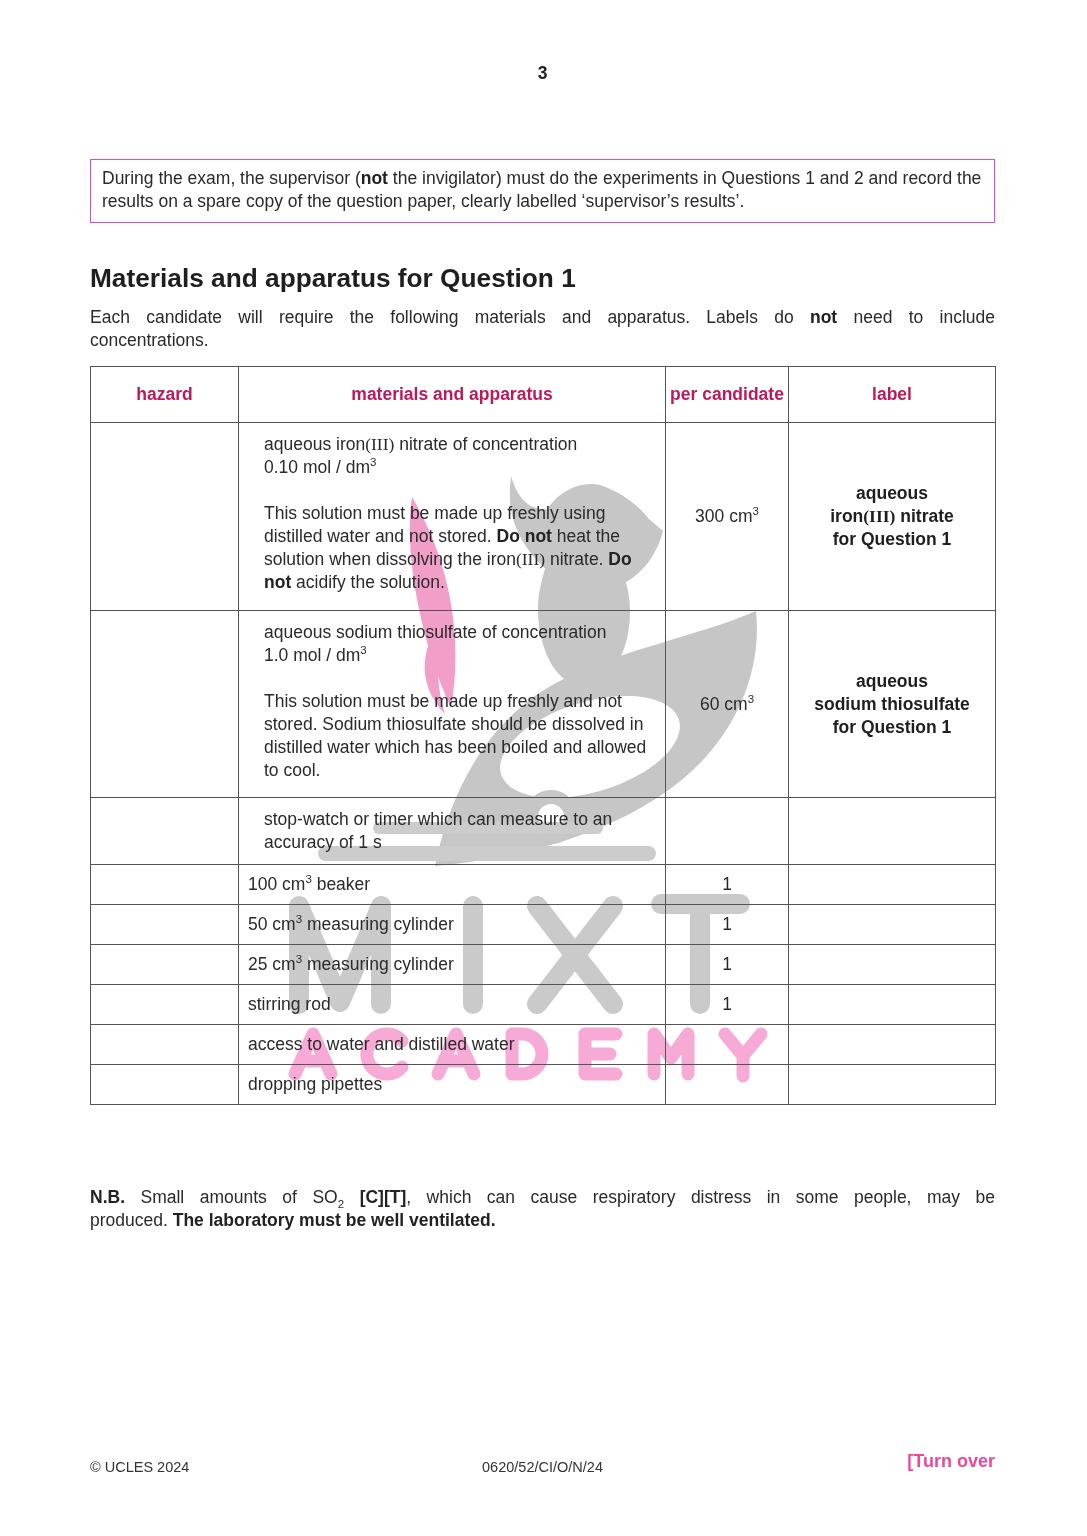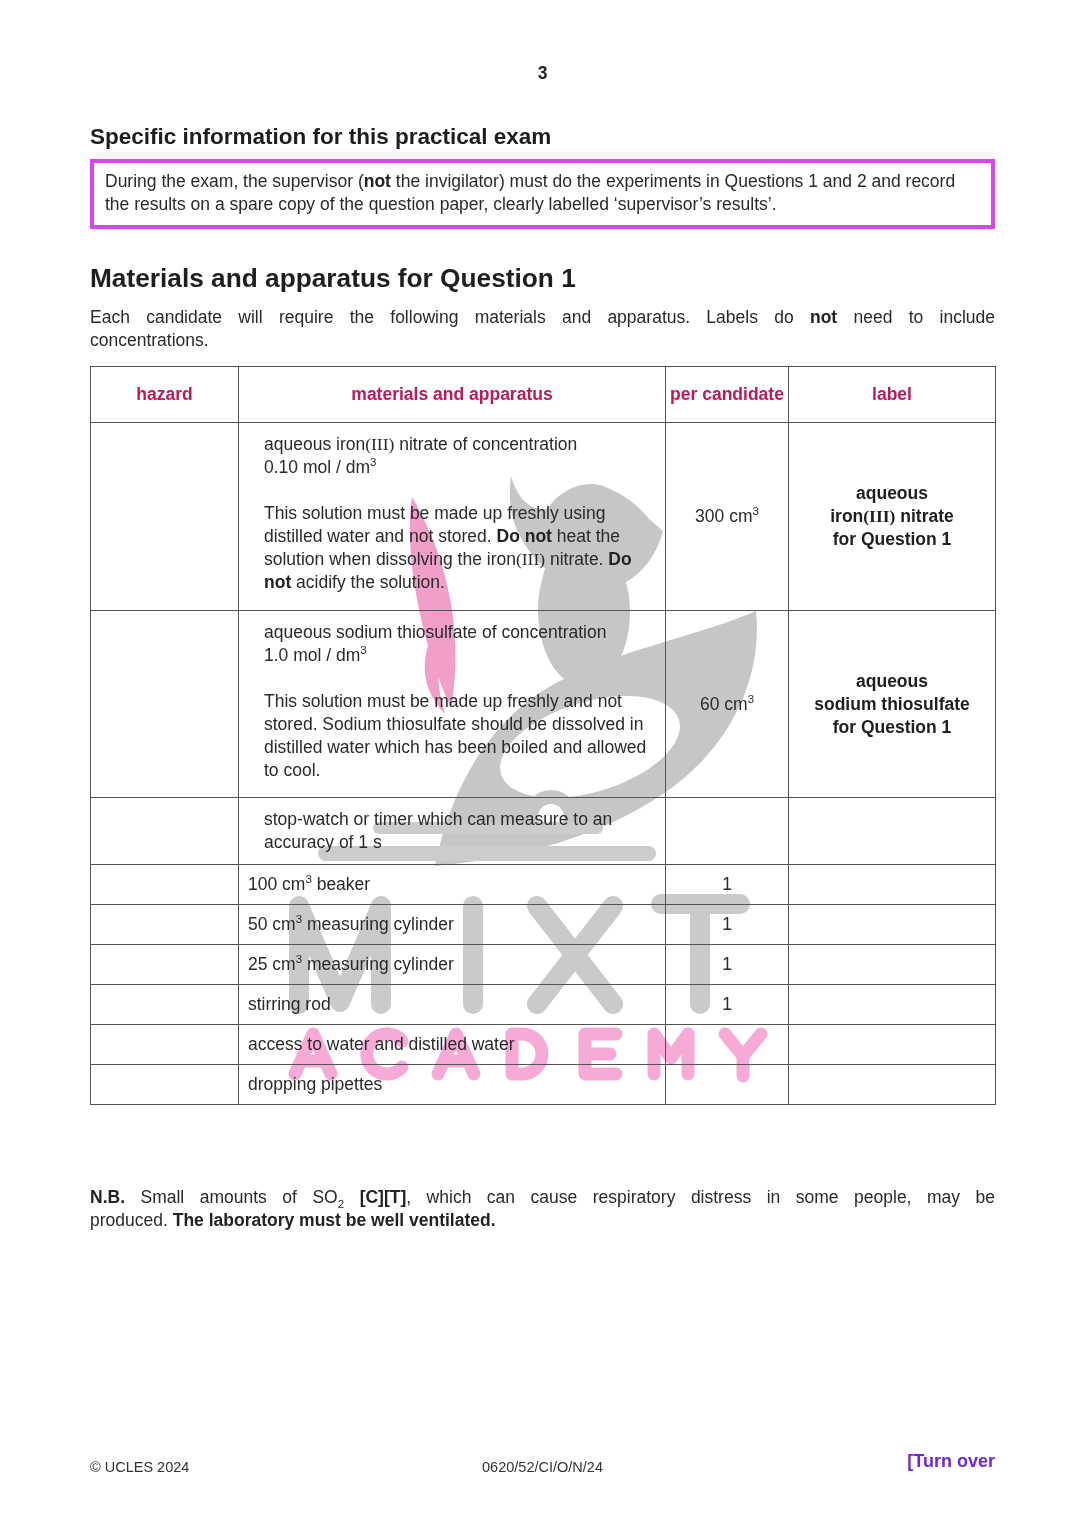--- a/index.html
+++ b/index.html
@@ -15,21 +15,21 @@
   .watermark { position: absolute; top: 0; left: 0; z-index: 0; }
   .content { position: absolute; left: 90px; right: 92px; top: 0; bottom: 0; z-index: 1; }
 
   .serif { font-family: "Liberation Serif", "DejaVu Serif", serif; }
   sup { font-size: 11.5px; vertical-align: super; line-height: 0; }
   sub { font-size: 11.5px; vertical-align: sub; line-height: 0; }
   b { font-weight: bold; color: #222; }
 
   .page-num { position: absolute; top: 62px; left: 0; right: 0; text-align: center; font-weight: bold; color: #222; }
   .title { position: absolute; top: 108px; left: 0; font-size: 22.5px; line-height: 28px; font-weight: bold; color: #1d1d1d; }
-  .note-box { position: absolute; top: 159px; left: 0; right: 0; border: 4px solid #d946ef; padding: 7px 11px 9px 11px; }
+  .note-box { position: absolute; top: 159px; left: 0; right: 0; border: 1px solid #d946ef; padding: 7px 11px 9px 11px; }
   .jline { display: block; text-align: justify; text-align-last: justify; }
   .section-heading { position: absolute; top: 245px; left: 0; font-weight: bold; color: #1f1f1f; }
   .intro { position: absolute; top: 288px; left: 0; right: 0; }
 
   table.materials {
     position: absolute; top: 366px; left: 0;
     width: 905px; border-collapse: collapse; table-layout: fixed;
     border: 1.6px solid #454545;
   }
   table.materials th, table.materials td { border: 1.2px solid #545454; }
@@ -43,21 +43,21 @@
   td.mat-mid  { text-align: left; vertical-align: middle; padding: 2px 8px 2px 9px; }
   .mpara { margin: 23px 0 0 0; }
   td.per-cell { text-align: center; vertical-align: middle; padding: 0 2px; }
   td.label-cell { text-align: center; vertical-align: middle; font-weight: bold; color: #1f1f1f; padding: 0 4px; }
   td.hazard-cell { }
 
   .nb { position: absolute; top: 1168px; left: 0; right: 0; }
 
   .footer-copyright { position: absolute; top: 1456px; left: 0; font-size: 14.5px; color: #333; }
   .footer-code { position: absolute; top: 1456px; left: 50%; transform: translateX(-50%); font-size: 14.5px; color: #333; }
-  .footer-turnover { position: absolute; top: 1450px; right: 0; font-size: 18px; font-weight: bold; color: #6d28d9; margin-left: 17px; }
+  .footer-turnover { position: absolute; top: 1450px; right: 0; font-size: 18px; font-weight: bold; color: #ec4899; margin-left: 17px; }
 </style>
 </head>
 <body>
 
 <svg class="watermark" width="1087" height="1536" viewBox="0 0 1087 1536">
   <g>
 
     <path d="M 511,476 C 517,497 529,511 547,509 C 562,488 585,480 603,486 C 622,493 638,505 649,519 L 663,531 C 657,554 644,572 626,582 C 601,595 568,589 548,571 C 527,553 514,530 511,509 C 509,497 510,486 511,476 Z" fill="#c6c6c6"></path>
 
     <path d="M 550,558 C 563,543 601,544 616,562 C 632,582 635,626 621,656 C 608,681 580,692 562,677 C 543,661 535,623 539,594 C 542,578 545,566 550,558 Z" fill="#c6c6c6"></path>
@@ -91,21 +91,20 @@
     <path d="M 616,1034 L 585,1034 L 585,1074 L 616,1074 M 585,1054 L 610,1054"></path>
     <path d="M 654,1074 L 654,1034 L 671,1058 L 688,1034 L 688,1074"></path>
     <path d="M 725,1034 L 743,1056 M 761,1034 L 743,1056 L 743,1076"></path>
   </g>
 </svg>
 
 <div class="content">
 
   <div class="page-num">3</div>
 
-  <h1 class="title">Specific information for this practical exam</h1>
 
   <div class="note-box">
     <span><span>During the exam, the supervisor (</span><b>not</b><span> the invigilator) must do the experiments in Questions 1 and 2</span></span>
     <span>and record the results on a spare copy of the question paper, clearly labelled ‘supervisor’s results’.</span>
   </div>
 
   <h2 class="section-heading">Materials and apparatus for Question 1</h2>
 
   <p class="intro">
     <span class="jline"><span>Each candidate will require the following materials and apparatus. Labels do </span><b>not</b><span> need to include</span></span>

